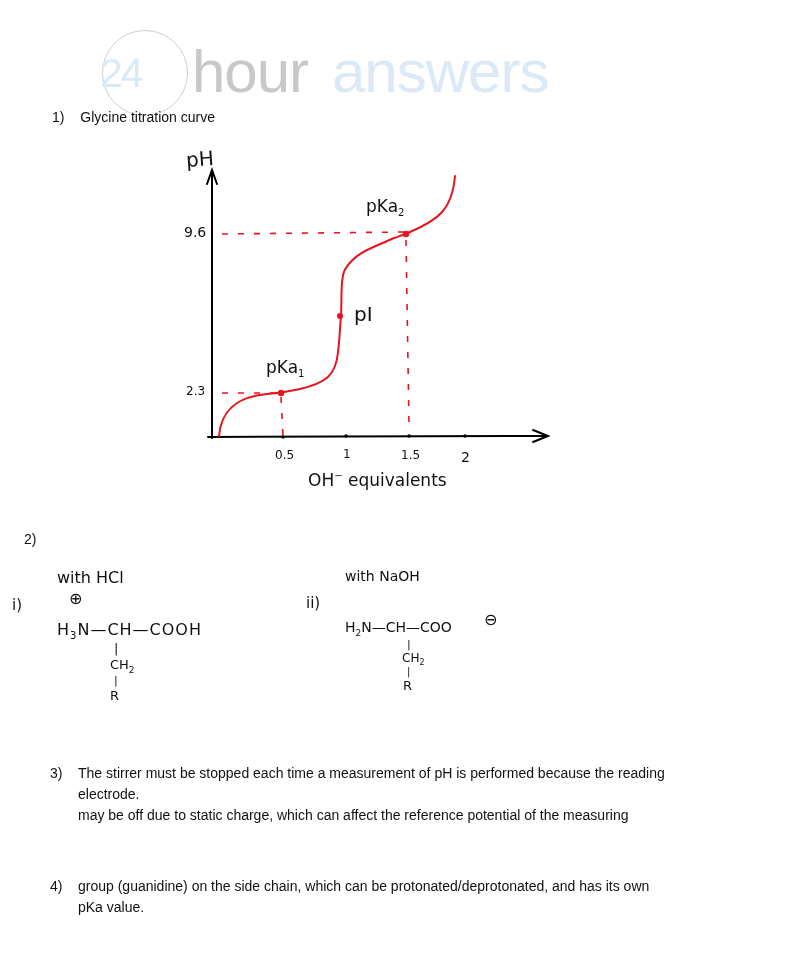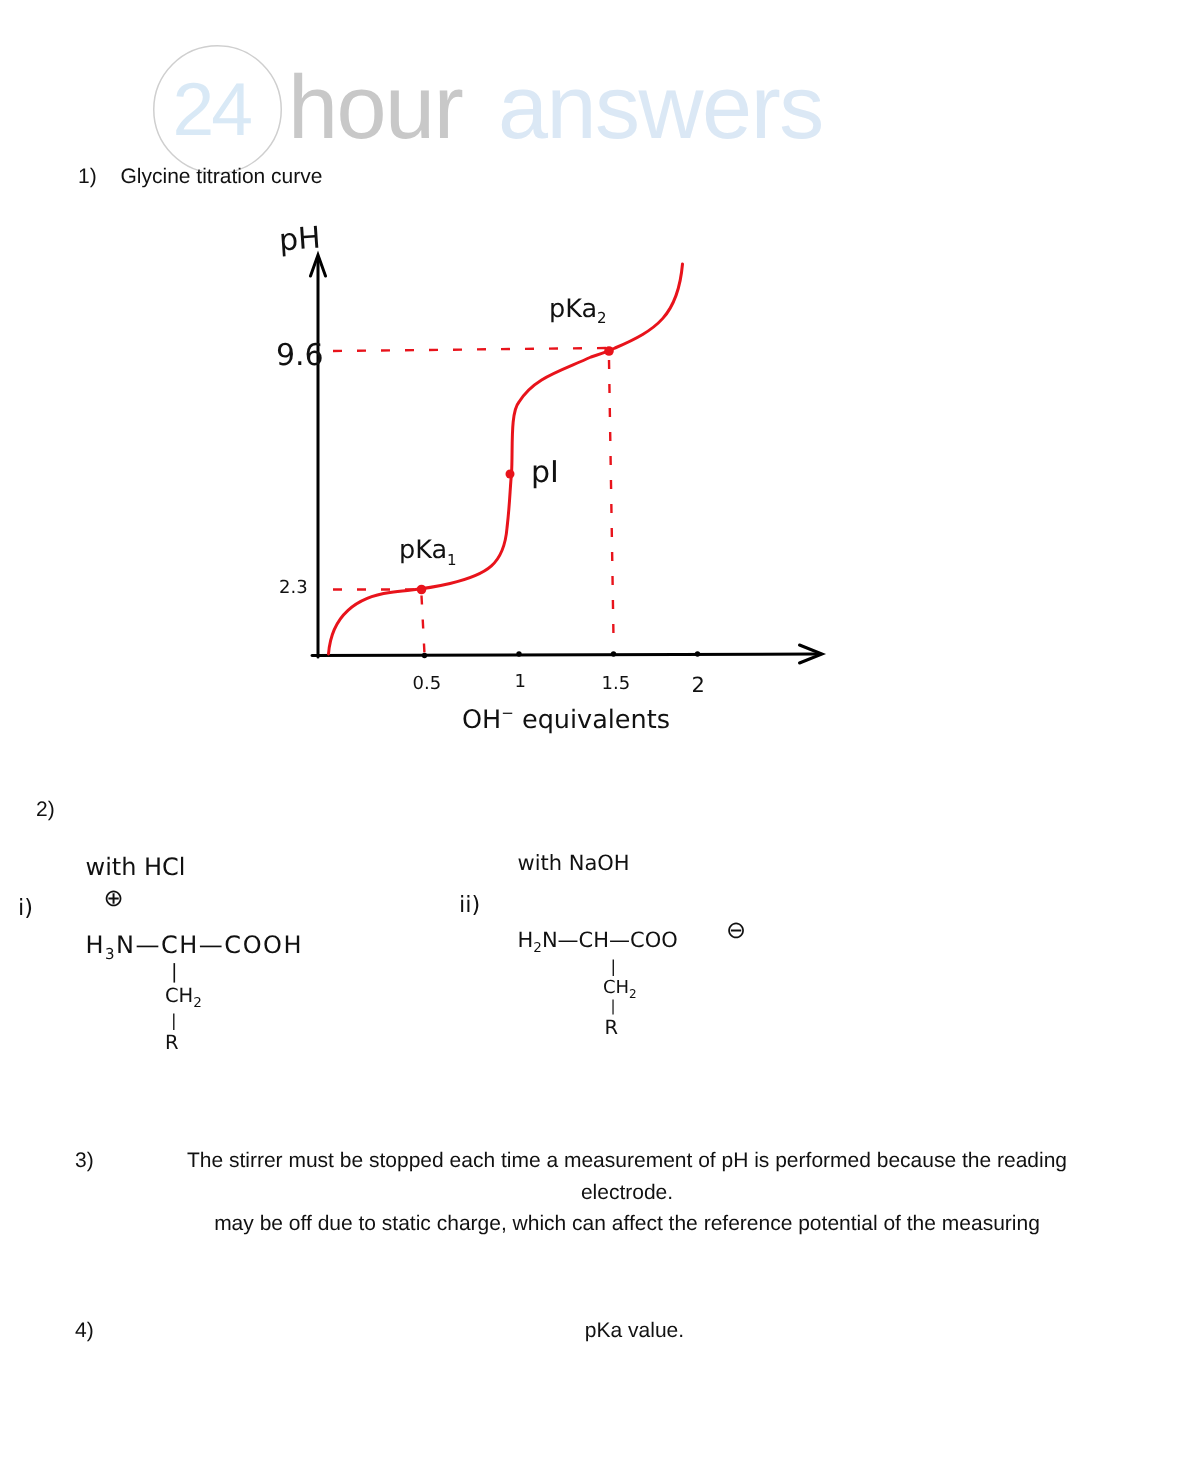--- a/index.html
+++ b/index.html
@@ -1,23 +1,23 @@
 <!DOCTYPE html>
 <html><head>
   <meta charset="utf-8">
   <style>
     html, body { margin: 0; padding: 0; background: #ffffff; }
     body { width: 788px; height: 978px; position: relative; overflow: hidden; font-family: "Liberation Sans", sans-serif; color: #000; }
     .abs { position: absolute; }
     .logo { left: 96px; top: 14px; height: 90px; }
     .logo-circle { position: absolute; left: 6px; top: 16px; width: 84px; height: 84px; border: 1px solid #cfcfcf; border-radius: 50%; }
-    .logo-24 { position: absolute; left: 19px; top: 24px; font-size: 50px; color: #d9e9f6; letter-spacing: -2px; line-height: 70px; }
+    .logo-24 { position: absolute; left: 4px; top: 24px; font-size: 41px; color: #d9e9f6; letter-spacing: -2px; line-height: 70px; }
     .logo-hour { position: absolute; left: 96px; top: 20px; font-size: 60px; color: #c8c8c8; line-height: 76px; letter-spacing: -1px; }
     .logo-answers { position: absolute; left: 236px; top: 20px; font-size: 60px; color: #dbe8f5; line-height: 76px; letter-spacing: -1px; }
-    .doc-text { font-family: "Liberation Sans", sans-serif; font-size: 14px; line-height: 21px; color: #111; text-align: center; }
+    .doc-text { font-family: "Liberation Sans", sans-serif; font-size: 14px; line-height: 21px; color: #111; }
     .hand { font-family: "DejaVu Sans", sans-serif; color: #111; }
   </style>
 </head>
 <body>
 
 <div class="abs logo">
   <div class="logo-circle"></div>
   <span class="logo-24">24</span>
   <span class="logo-hour">hour</span>
   <span class="logo-answers">answers</span>
@@ -52,21 +52,21 @@
   </g>
 
   <path d="M219,436 C221,410 238,398 260,395 C275,393 283,393 300,389 C325,383 336,376 338,352 C340,335 340,325 341,316 C342,300 340,275 346,268 C356,252 372,248 394,238 C400,236 404,235 410,232 C438,220 452,210 455,176" stroke="#e8131b" stroke-width="2" fill="none" stroke-linecap="round"></path>
 
   <circle cx="281" cy="393" r="3.2" fill="#e8131b"></circle>
   <circle cx="340" cy="316" r="3" fill="#e8131b"></circle>
   <circle cx="406" cy="234" r="3.2" fill="#e8131b"></circle>
 </svg>
 
 <div class="abs hand" style="left:186px; top:147px; font-size:20px; transform:rotate(-4deg);">pH</div>
-<div class="abs hand" style="left:184px; top:224px; font-size:20px;">9.6</div>
+<div class="abs hand" style="left:184px; top:224px; font-size:14px;">9.6</div>
 <div class="abs hand" style="left:186px; top:384px; font-size:12px;">2.3</div>
 
 <div class="abs hand" style="left:275px; top:448px; font-size:12px;">0.5</div>
 <div class="abs hand" style="left:343px; top:447px; font-size:12px;">1</div>
 <div class="abs hand" style="left:401px; top:448px; font-size:12px;">1.5</div>
 <div class="abs hand" style="left:461px; top:449px; font-size:14px;">2</div>
 
 <div class="abs hand" style="left:308px; top:470px; font-size:17px;">
   <span>OH</span><sup style="font-size:10px;">−</sup><span> equivalents</span>
 </div>
@@ -109,14 +109,15 @@
 
 <div class="abs doc-text" style="left:50px; top:763px;">3)</div>
 <div class="abs doc-text" style="left:78px; top:763px; width:680px;">
   <div>The stirrer must be stopped each time a measurement of pH is performed because the reading</div>
   <div>electrode.</div>
   <div>may be off due to static charge, which can affect the reference potential of the measuring</div>
 </div>
 
 <div class="abs doc-text" style="left:50px; top:876px;">4)</div>
 <div class="abs doc-text" style="left:78px; top:876px; width:690px;">
+  <div>group (guanidine) on the side chain, which can be protonated/deprotonated, and has its own</div>
   <div>pKa value.</div>
 </div>
 
 </body></html>

